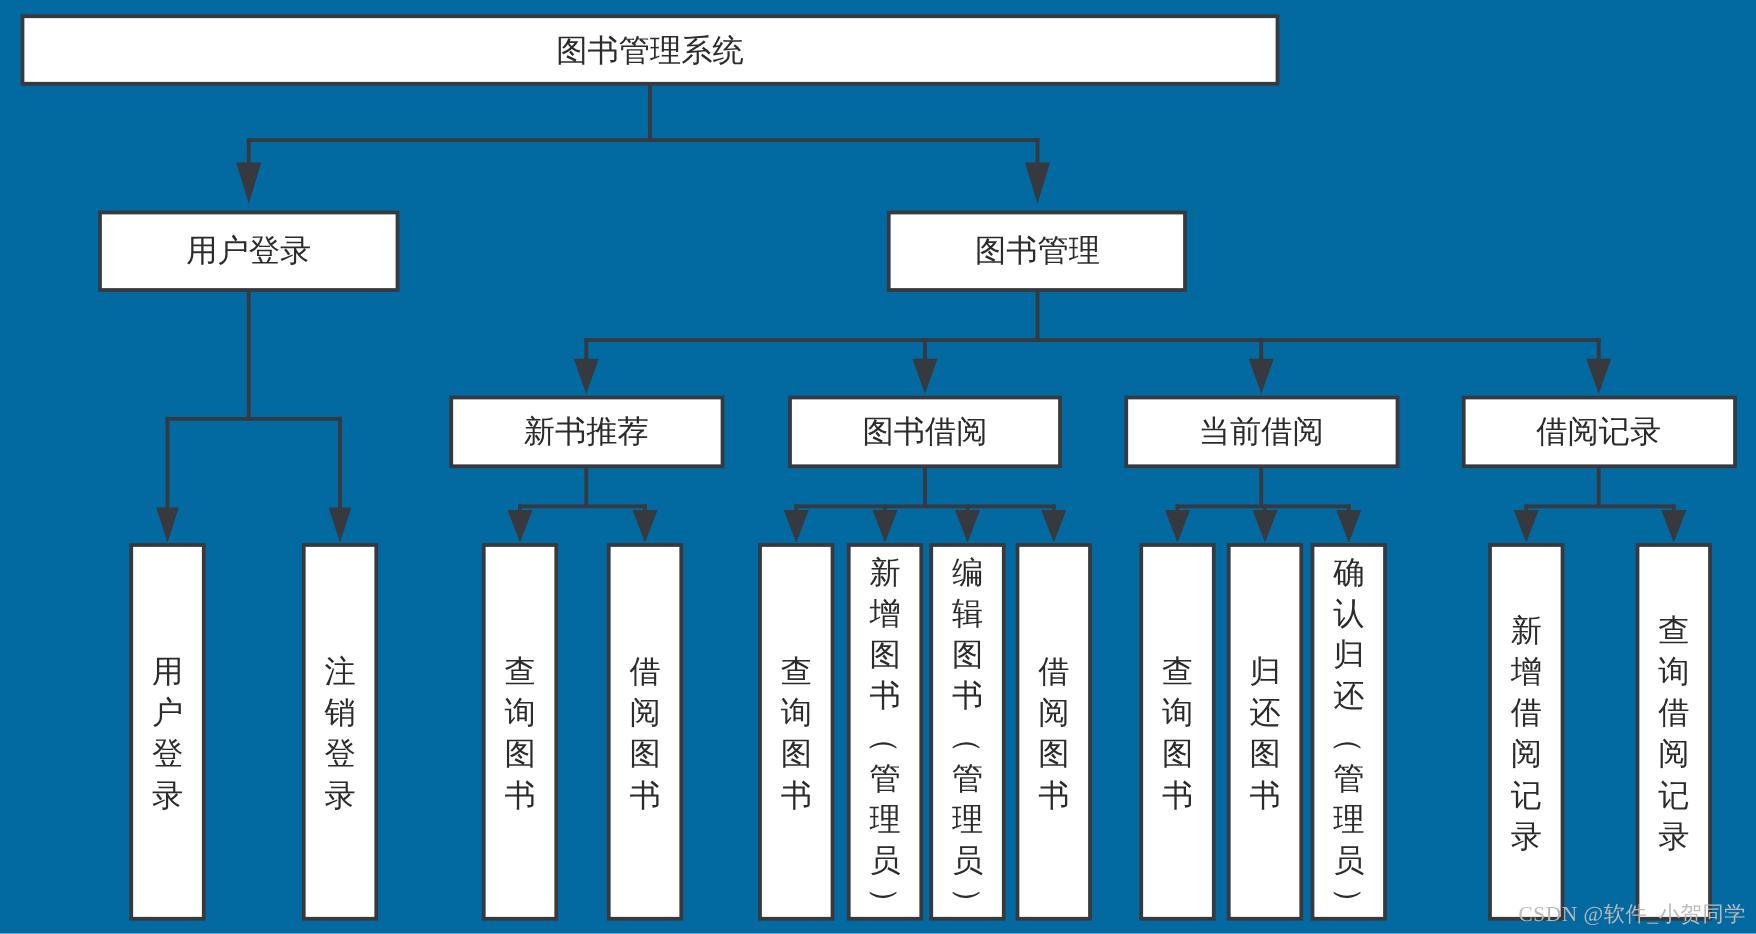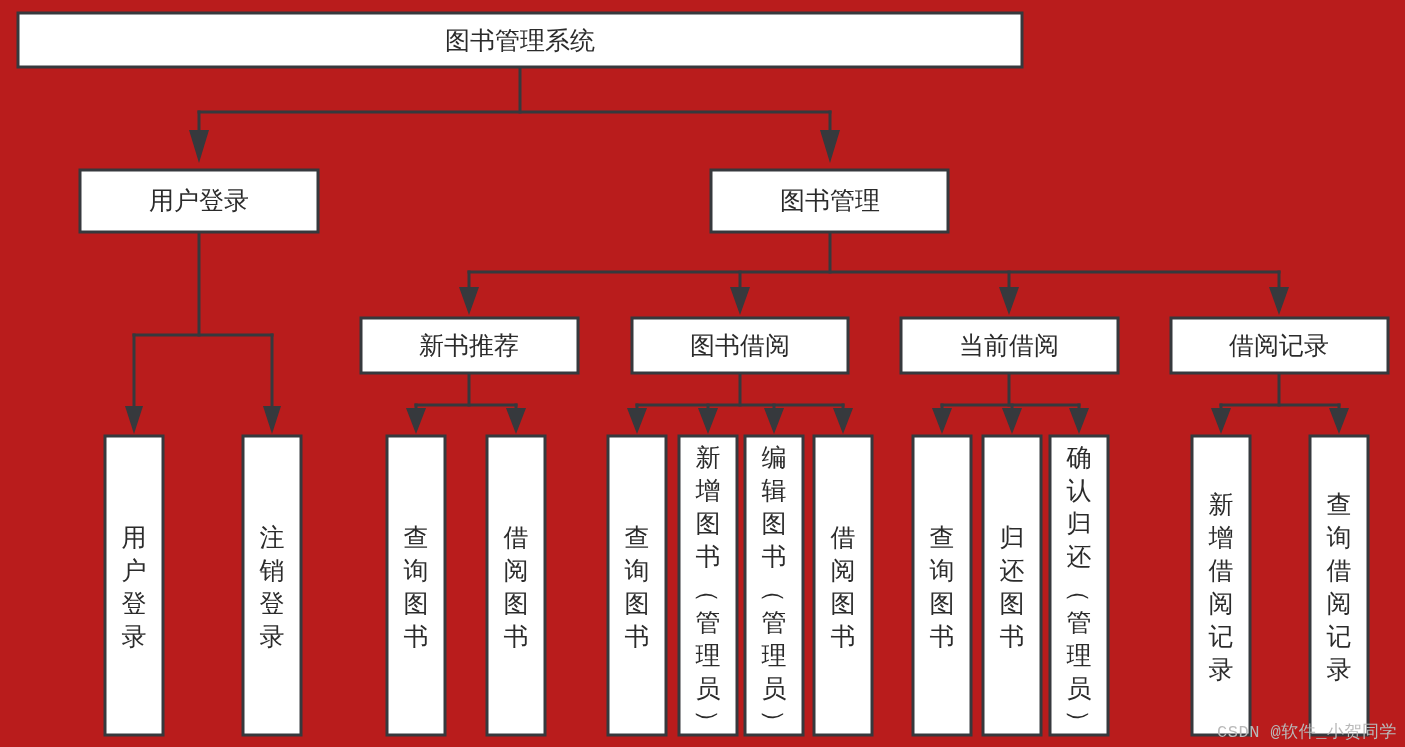--- a/index.html
+++ b/index.html
@@ -7,21 +7,21 @@
     padding: 0;
     background: #ffffff;
   }
   body {
     font-family: "Liberation Sans", "DejaVu Sans", sans-serif;
   }
   #diagram-root {
     position: relative;
     width: 1405px;
     height: 747px;
-    background: #b91c1c;
+    background: #0369a1;
     overflow: hidden;
   }
   svg#flowchart {
     position: absolute;
     left: 0;
     top: 0;
     width: 1405px;
     height: 747px;
     display: block;
   }
@@ -50,21 +50,21 @@
   .node-label-v {
     font-family: "Liberation Sans", "DejaVu Sans", sans-serif;
     font-size: 25px;
     fill: #2b2b2b;
     text-anchor: middle;
   }
   .watermark-text {
     position: absolute;
     right: 8px;
     bottom: 4px;
-    font-family: Liberation Mono, monospace;
+    font-family: Liberation Serif, serif;
     font-size: 17px;
     color: #b9b9b9;
     letter-spacing: 0.5px;
     white-space: nowrap;
     user-select: none;
   }
 </style>
 </head>
 <body>
 

